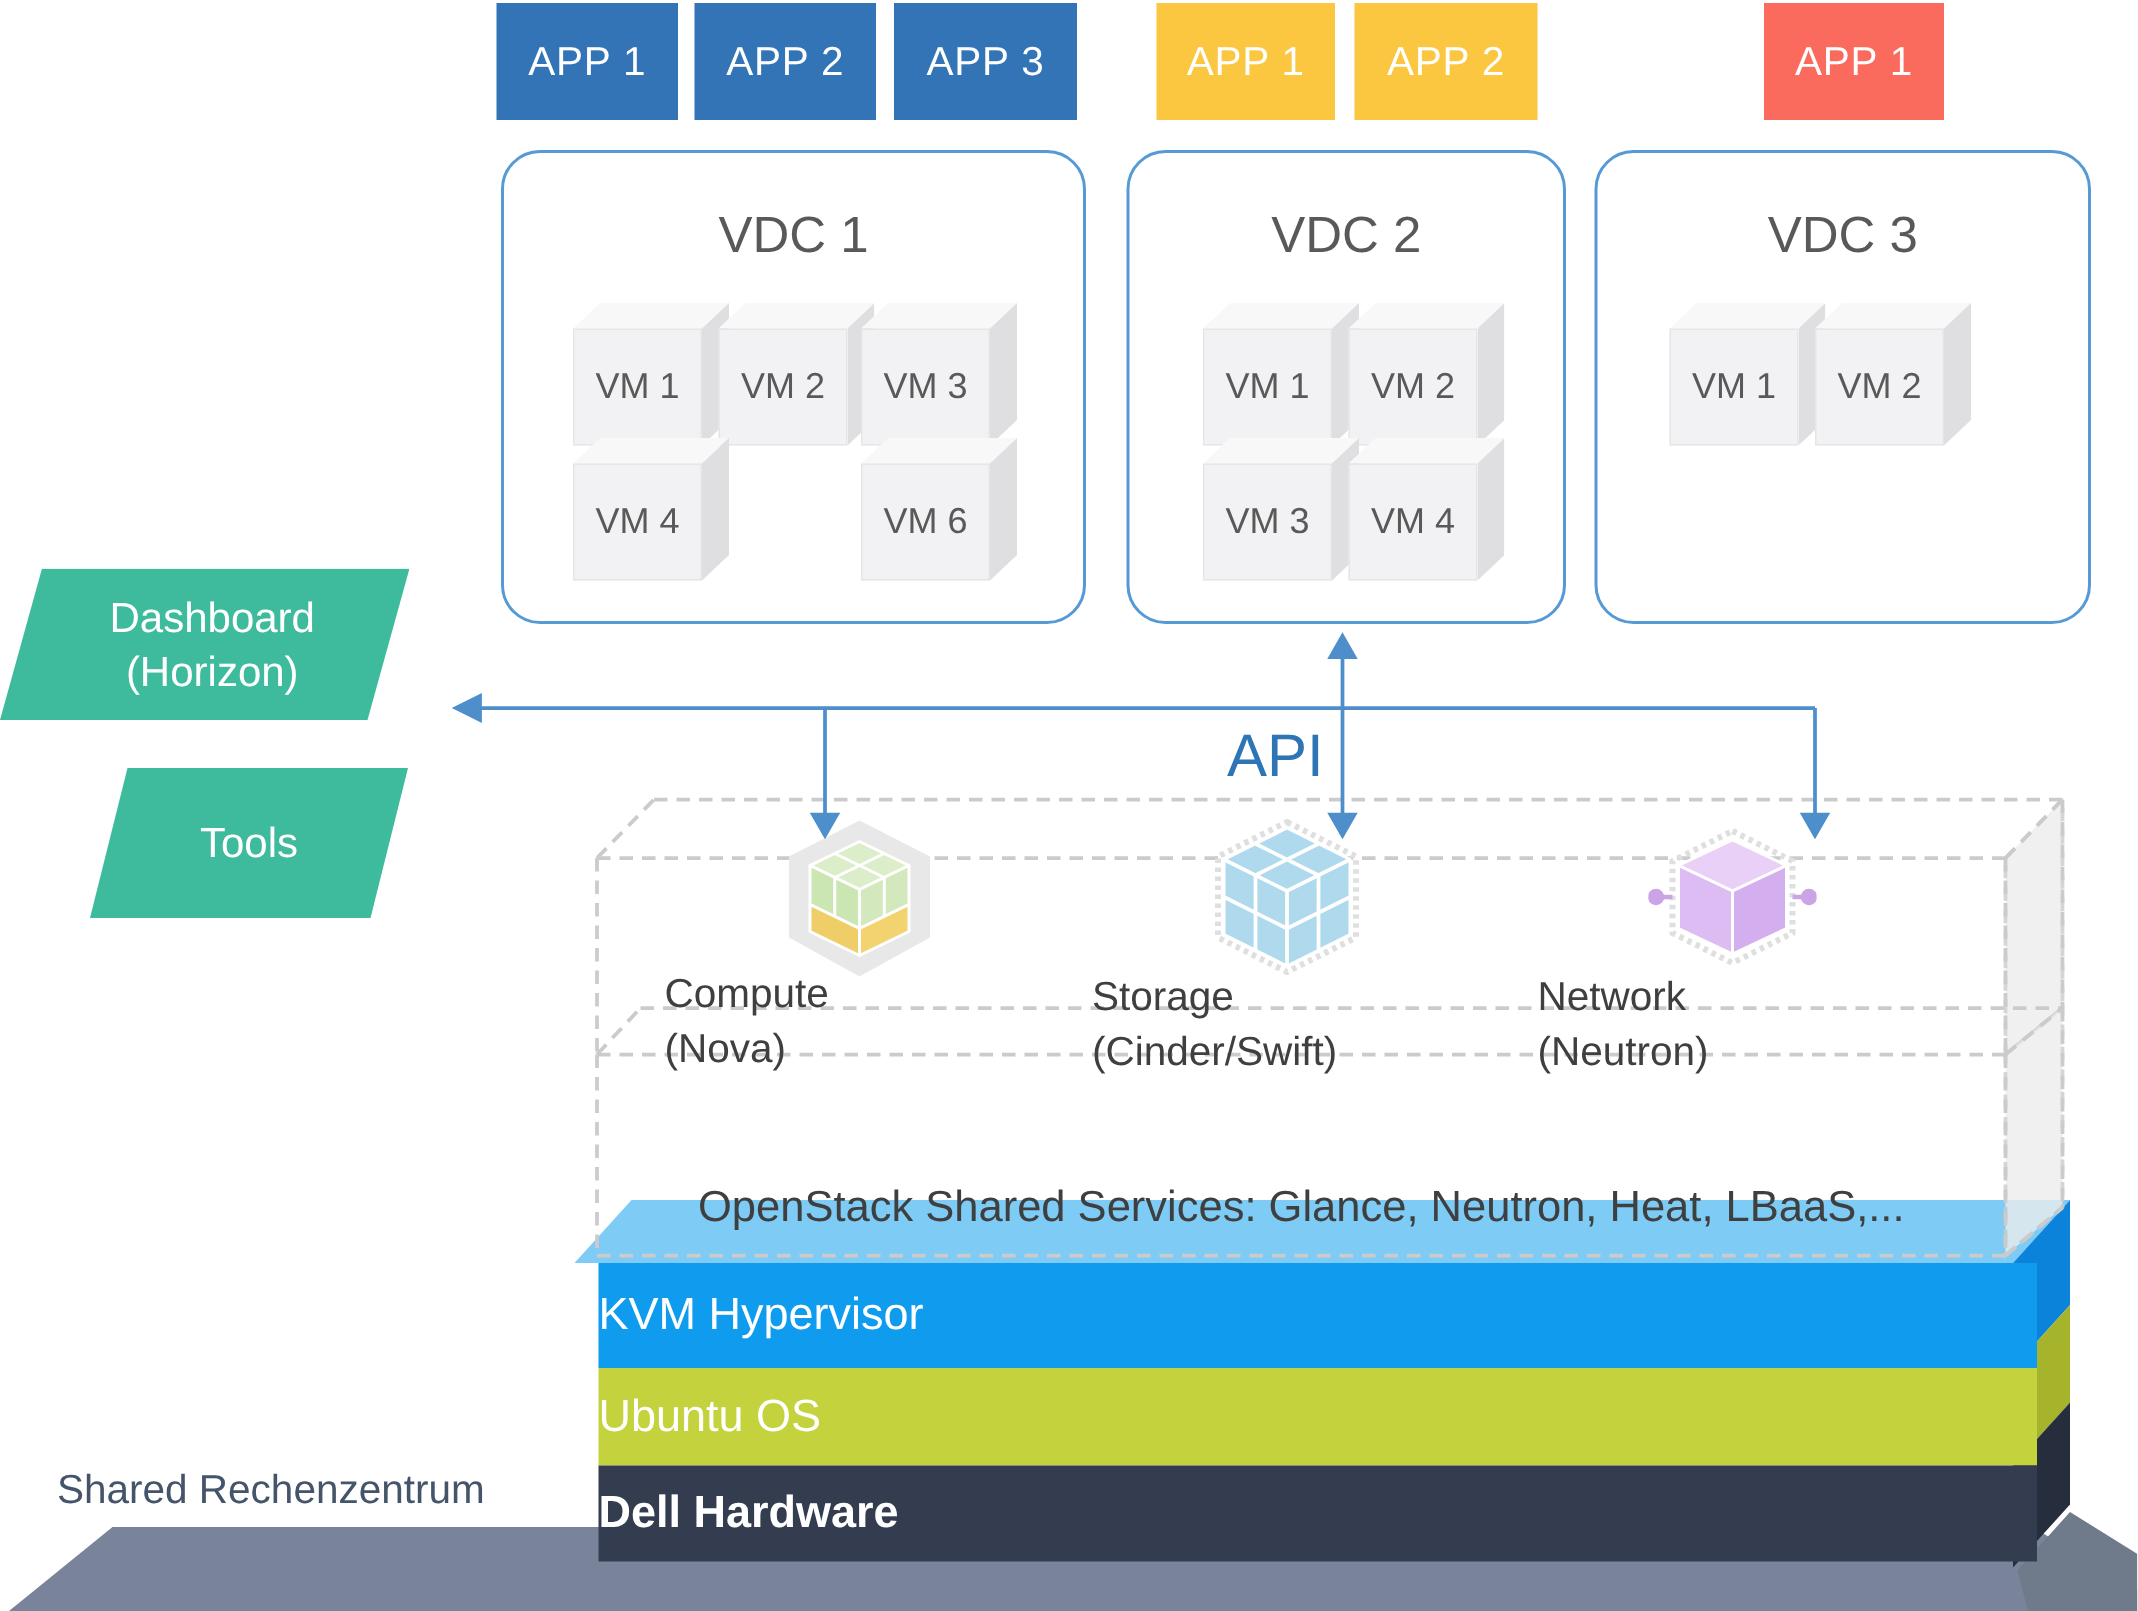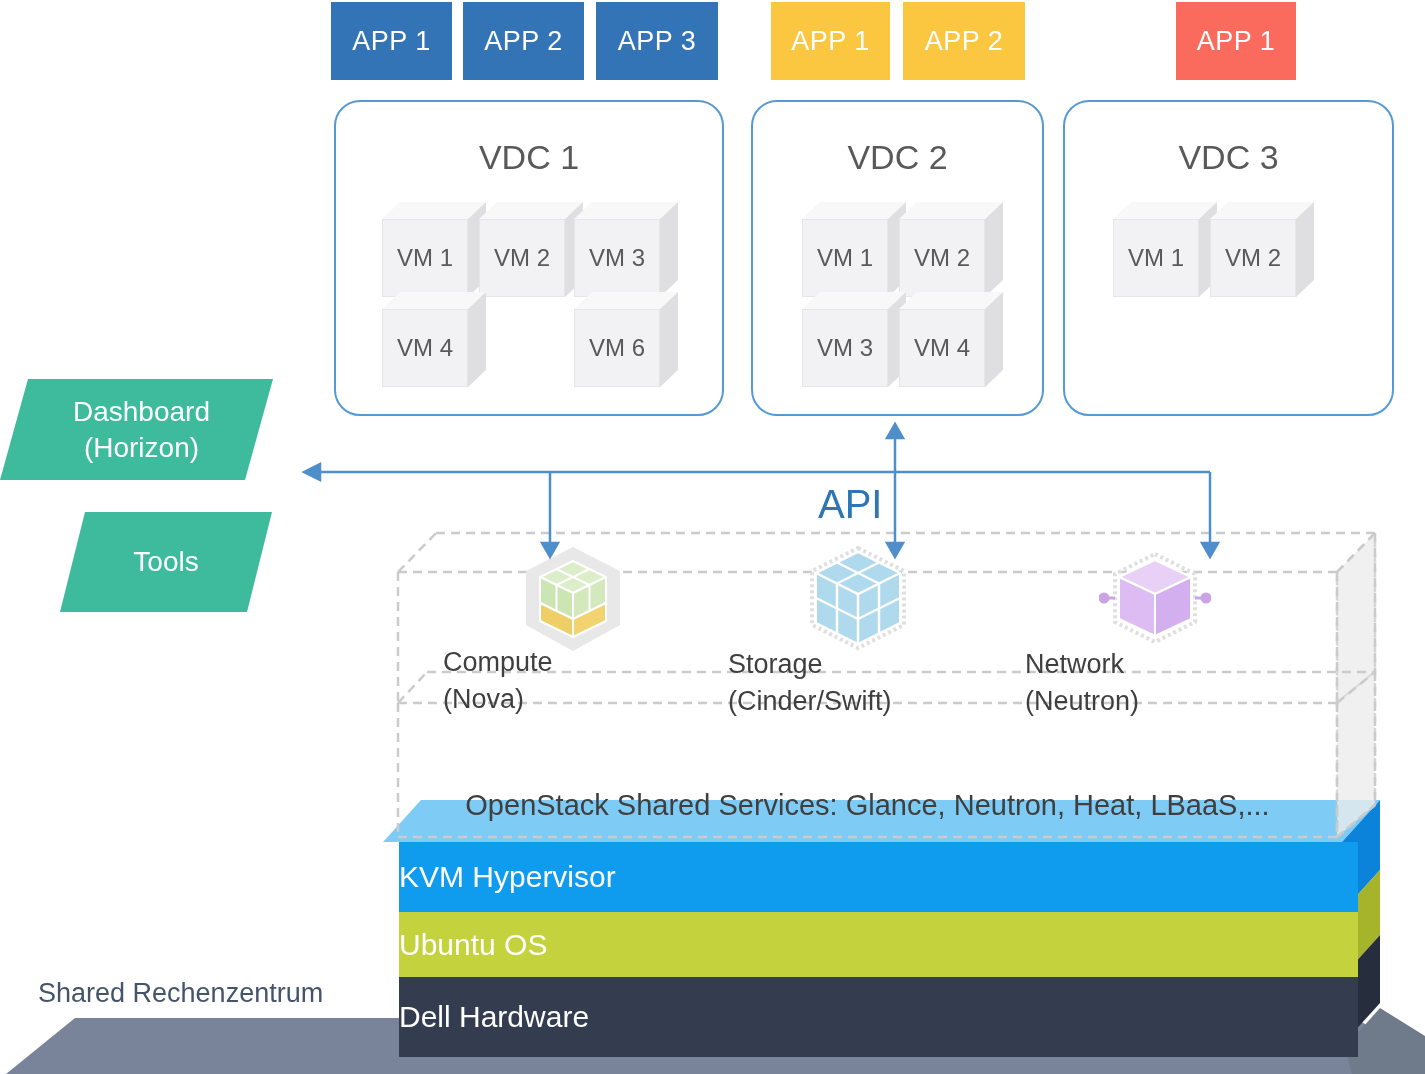--- a/index.html
+++ b/index.html
@@ -46,21 +46,21 @@
 
   
   #shared-services{position:absolute;left:398px;top:789px;width:939px;text-align:center;
                    color:#3f3f3f;font-size:29px;}
 
   
   .stack-front{position:absolute;left:383px;width:959px;display:flex;align-items:center;
                color:#fff;font-size:30px;margin-left:16px;}
   #layer-kvm{top:842px;height:70px;background:#0f9bee;}
   #layer-ubuntu{top:912px;height:65px;background:#c4d23d;}
-  #layer-dell{top:977px;height:80px;background:#333d4f;}
+  #layer-dell{top:977px;height:64px;background:#333d4f;font-weight:bold;}
 
   
   #datacenter-label{position:absolute;left:38px;top:978px;font-size:27px;color:#44546a;}
 </style>
 </head>
 <body>
 
 <div id="canvas">
 
   <svg class="layer" width="1425" height="1074" style="z-index:1">

